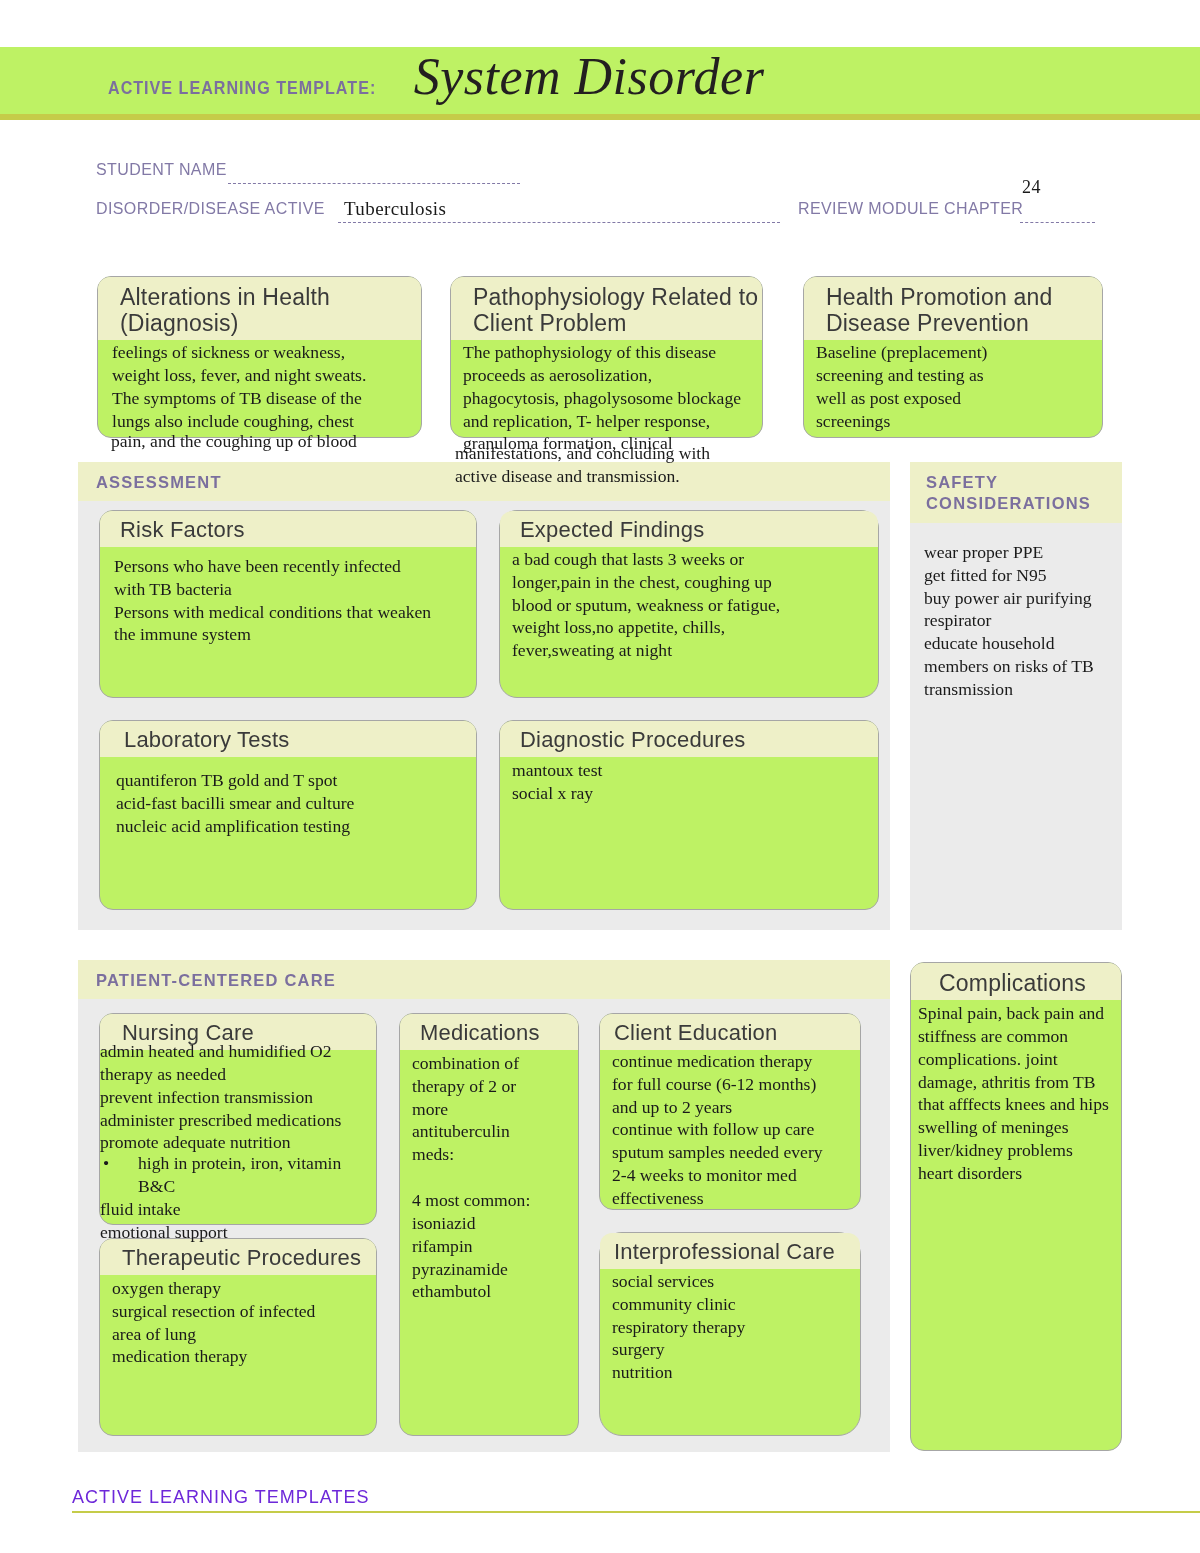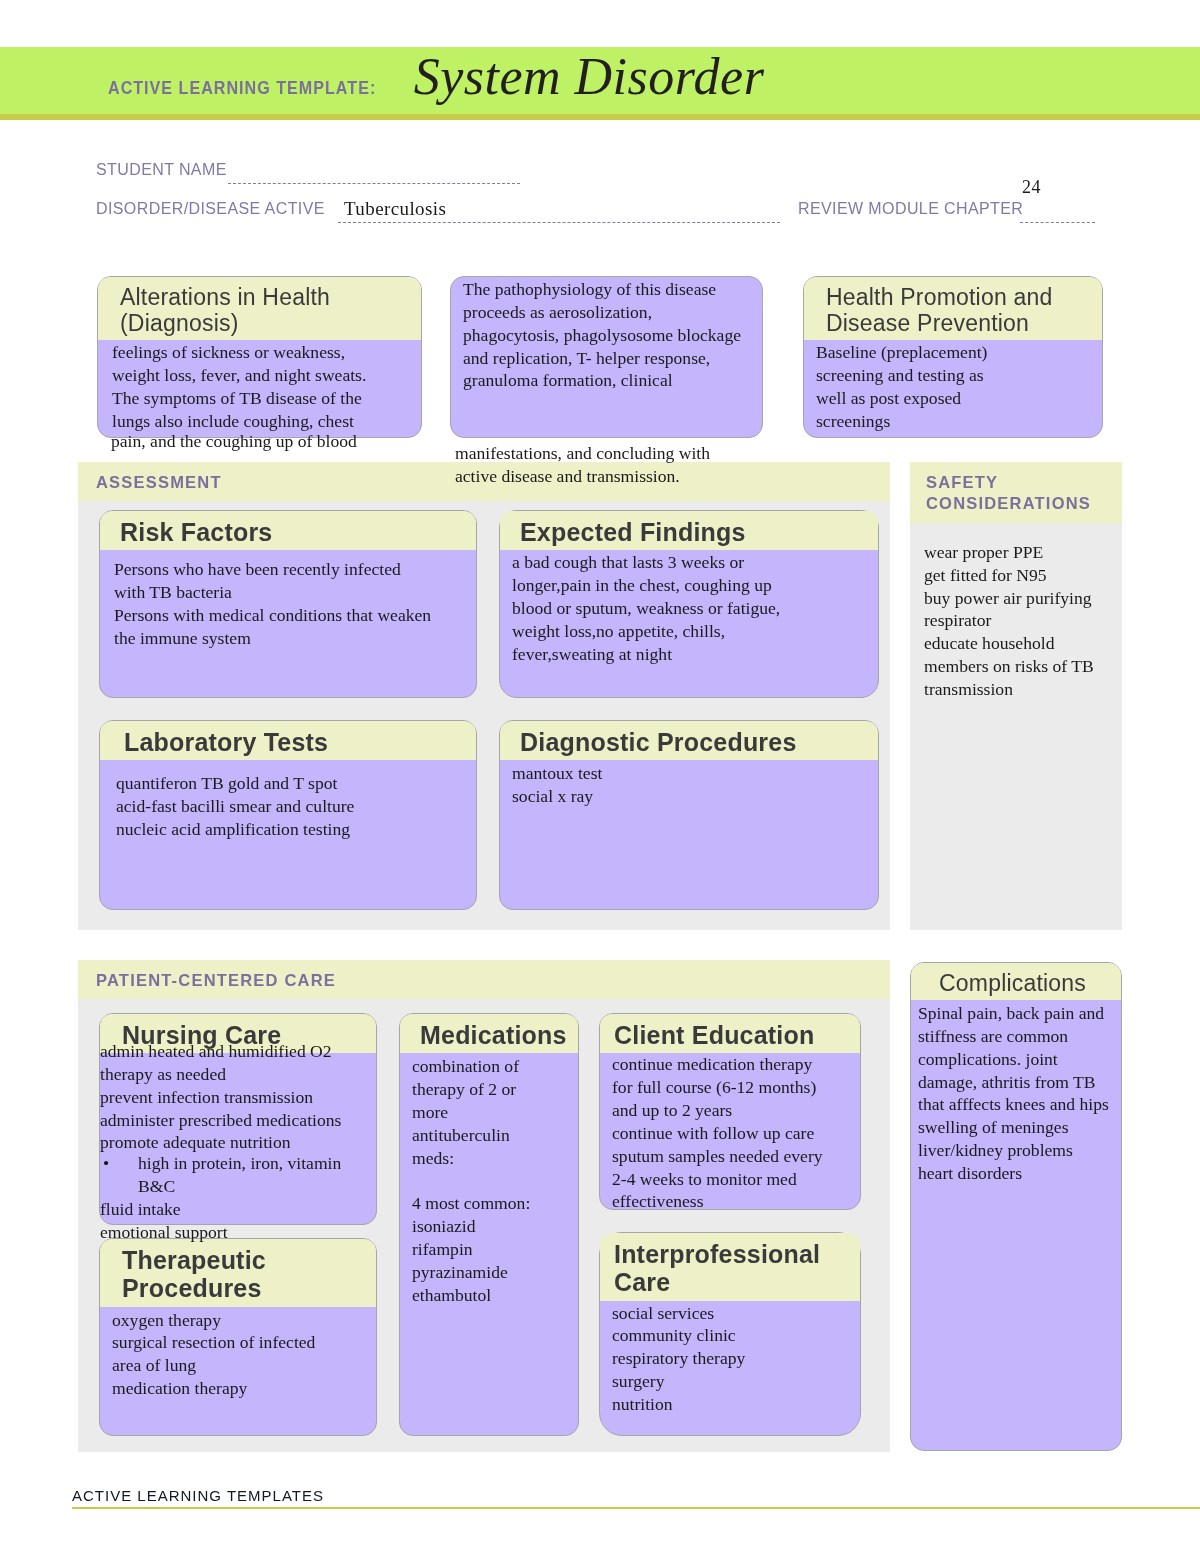--- a/index.html
+++ b/index.html
@@ -39,30 +39,30 @@
   .dashline{position:absolute;border-bottom:1.5px dashed #8279a6;height:1px;}
   .handwrite{
     font-family:"Liberation Serif", serif;
     color:#1a1a1a;font-size:19px;position:absolute;
   }
 
   
   .card{
     position:absolute;box-sizing:border-box;
     border:1.6px solid #a6a6a6;border-radius:14px;
-    background:#c4b5fd;overflow:visible;
+    background:#bef264;overflow:visible;
   }
   .card-head{
     background:#eef0c8;
     border-radius:12px 12px 0 0;
     padding:7px 0 4px 22px;
     font-size:23px;color:#3a3a3a;font-weight:400;
     letter-spacing:.2px;line-height:1.13;
   }
-  .card-head.small{font-size:25px;font-weight:bold;}
+  .card-head.small{font-size:22px;}
   .card-body{
     font-family:"Liberation Serif", serif;
     font-size:17.6px;line-height:1.3;color:#1a1a1a;
     padding:1px 8px 0 14px;white-space:pre-line;
   }
 
   
   .spill{
     position:absolute;
     font-family:"Liberation Serif", serif;
@@ -79,21 +79,21 @@
     padding:10px 0 8px 18px;
     color:#7b6f9e;font-weight:700;font-size:16.5px;letter-spacing:1.2px;
     line-height:1.3;
   }
 
   
   .footer{
     position:absolute;left:72px;top:1487px;width:1128px;
   }
   .footer-text{
-    color:#0f172a;font-size:15px;letter-spacing:1px;padding-bottom:3px;
+    color:#6d28d9;font-size:18px;letter-spacing:1px;padding-bottom:3px;
   }
   .footer-rule{border-bottom:2.5px solid #c5cc49;width:1128px;}
 </style>
 </head>
 <body>
 
 <div class="banner">
   <div class="banner-inner">
     <span class="alt-label">ACTIVE LEARNING TEMPLATE:</span>
     <span class="banner-title">System Disorder</span>
@@ -122,20 +122,22 @@
   <div class="card-head">Alterations in
 Health (Diagnosis)</div>
   <div class="card-body">feelings of sickness or weakness,
 weight loss, fever, and night sweats.
 The symptoms of TB  disease of the
 lungs also include coughing, chest</div>
 </div>
 <div class="spill" style="left:111px;top:430px;width:330px;">pain, and the coughing up of blood</div>
 
 <div class="card" style="left:450px;top:276px;width:313px;height:162px;">
+  <div class="card-head">Pathophysiology Related
+to Client Problem</div>
   <div class="card-body" style="padding-left:12px;">The pathophysiology of this disease
 proceeds as aerosolization,
 phagocytosis, phagolysosome blockage
 and replication, T- helper response,
 granuloma formation, clinical</div>
 </div>
 <div class="spill" style="left:455px;top:442px;width:320px;">manifestations, and concluding with
 active disease and transmission.</div>
 
 <div class="card" style="left:803px;top:276px;width:300px;height:162px;">

